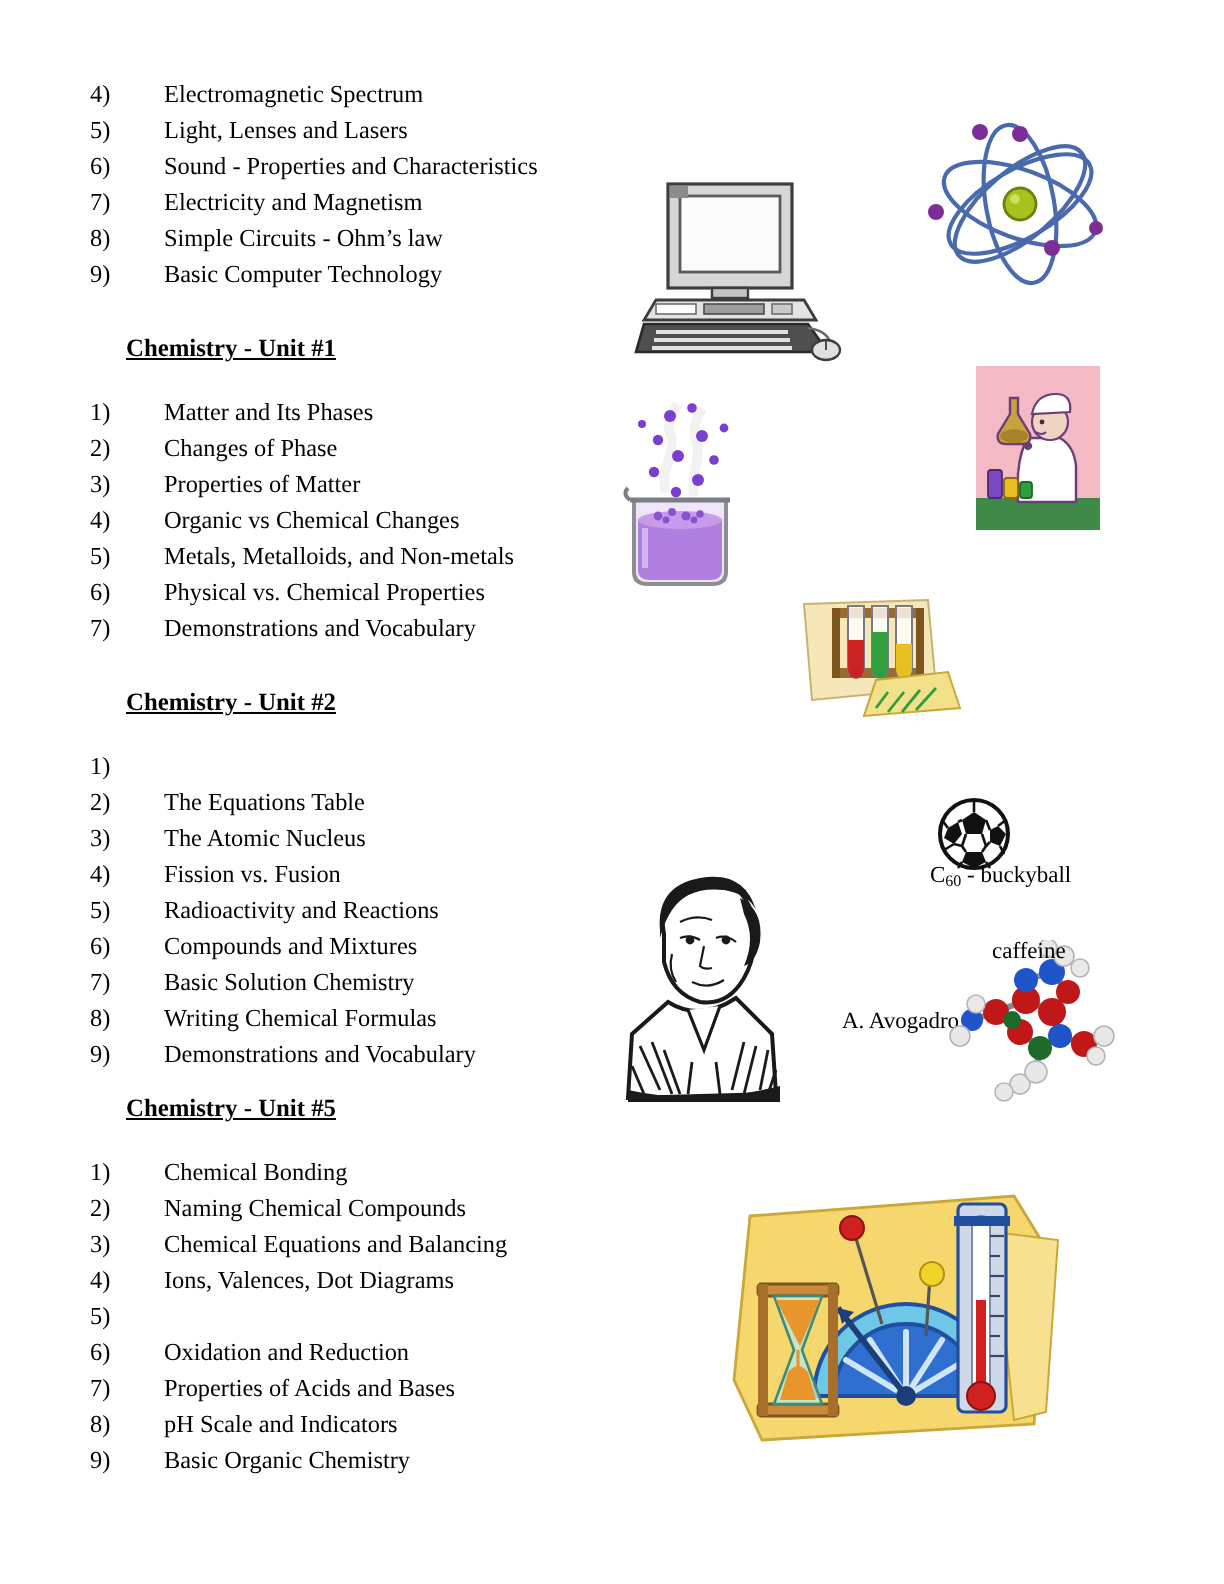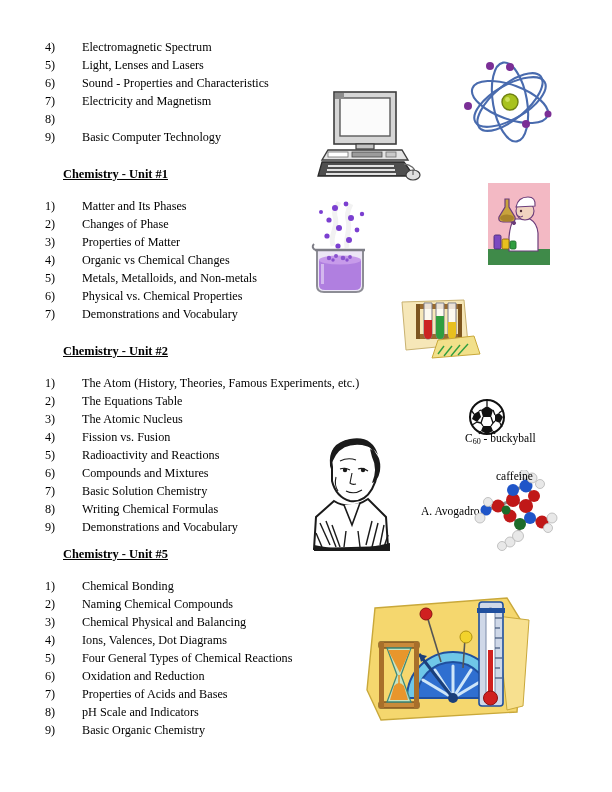--- a/index.html
+++ b/index.html
@@ -98,20 +98,21 @@
       <div class="list-item">
         <span class="num">6)</span>
         <span class="txt">Sound - Properties and Characteristics</span>
       </div>
       <div class="list-item">
         <span class="num">7)</span>
         <span class="txt">Electricity and Magnetism</span>
       </div>
       <div class="list-item">
         <span class="num">8)</span>
+        <span class="txt">Simple Circuits - Ohm’s law</span>
       </div>
       <div class="list-item">
         <span class="num">9)</span>
         <span class="txt">Basic Computer Technology</span>
       </div>
     </div>
 
     <div class="spacer-lg"></div>
 
     <div class="heading">Chemistry - Unit #1</div>
@@ -147,21 +148,20 @@
       </div>
     </div>
 
     <div class="spacer-lg"></div>
 
     <div class="heading">Chemistry - Unit #2</div>
     <div class="spacer-md"></div>
     <div>
       <div class="list-item">
         <span class="num">1)</span>
-        <span class="txt">The Atom (History, Theories, Famous Experiments, etc.)</span>
       </div>
       <div class="list-item">
         <span class="num">2)</span>
         <span class="txt">The Equations Table</span>
       </div>
       <div class="list-item">
         <span class="num">3)</span>
         <span class="txt">The Atomic Nucleus</span>
       </div>
       <div class="list-item">
@@ -198,29 +198,28 @@
       <div class="list-item">
         <span class="num">1)</span>
         <span class="txt">Chemical Bonding</span>
       </div>
       <div class="list-item">
         <span class="num">2)</span>
         <span class="txt">Naming Chemical Compounds</span>
       </div>
       <div class="list-item">
         <span class="num">3)</span>
-        <span class="txt">Chemical Physical and Balancing</span>
+        <span class="txt">Chemical Equations and Balancing</span>
       </div>
       <div class="list-item">
         <span class="num">4)</span>
         <span class="txt">Ions, Valences, Dot Diagrams</span>
       </div>
       <div class="list-item">
         <span class="num">5)</span>
-        <span class="txt">Four General Types of Chemical Reactions</span>
       </div>
       <div class="list-item">
         <span class="num">6)</span>
         <span class="txt">Oxidation and Reduction</span>
       </div>
       <div class="list-item">
         <span class="num">7)</span>
         <span class="txt">Properties of Acids and Bases</span>
       </div>
       <div class="list-item">

